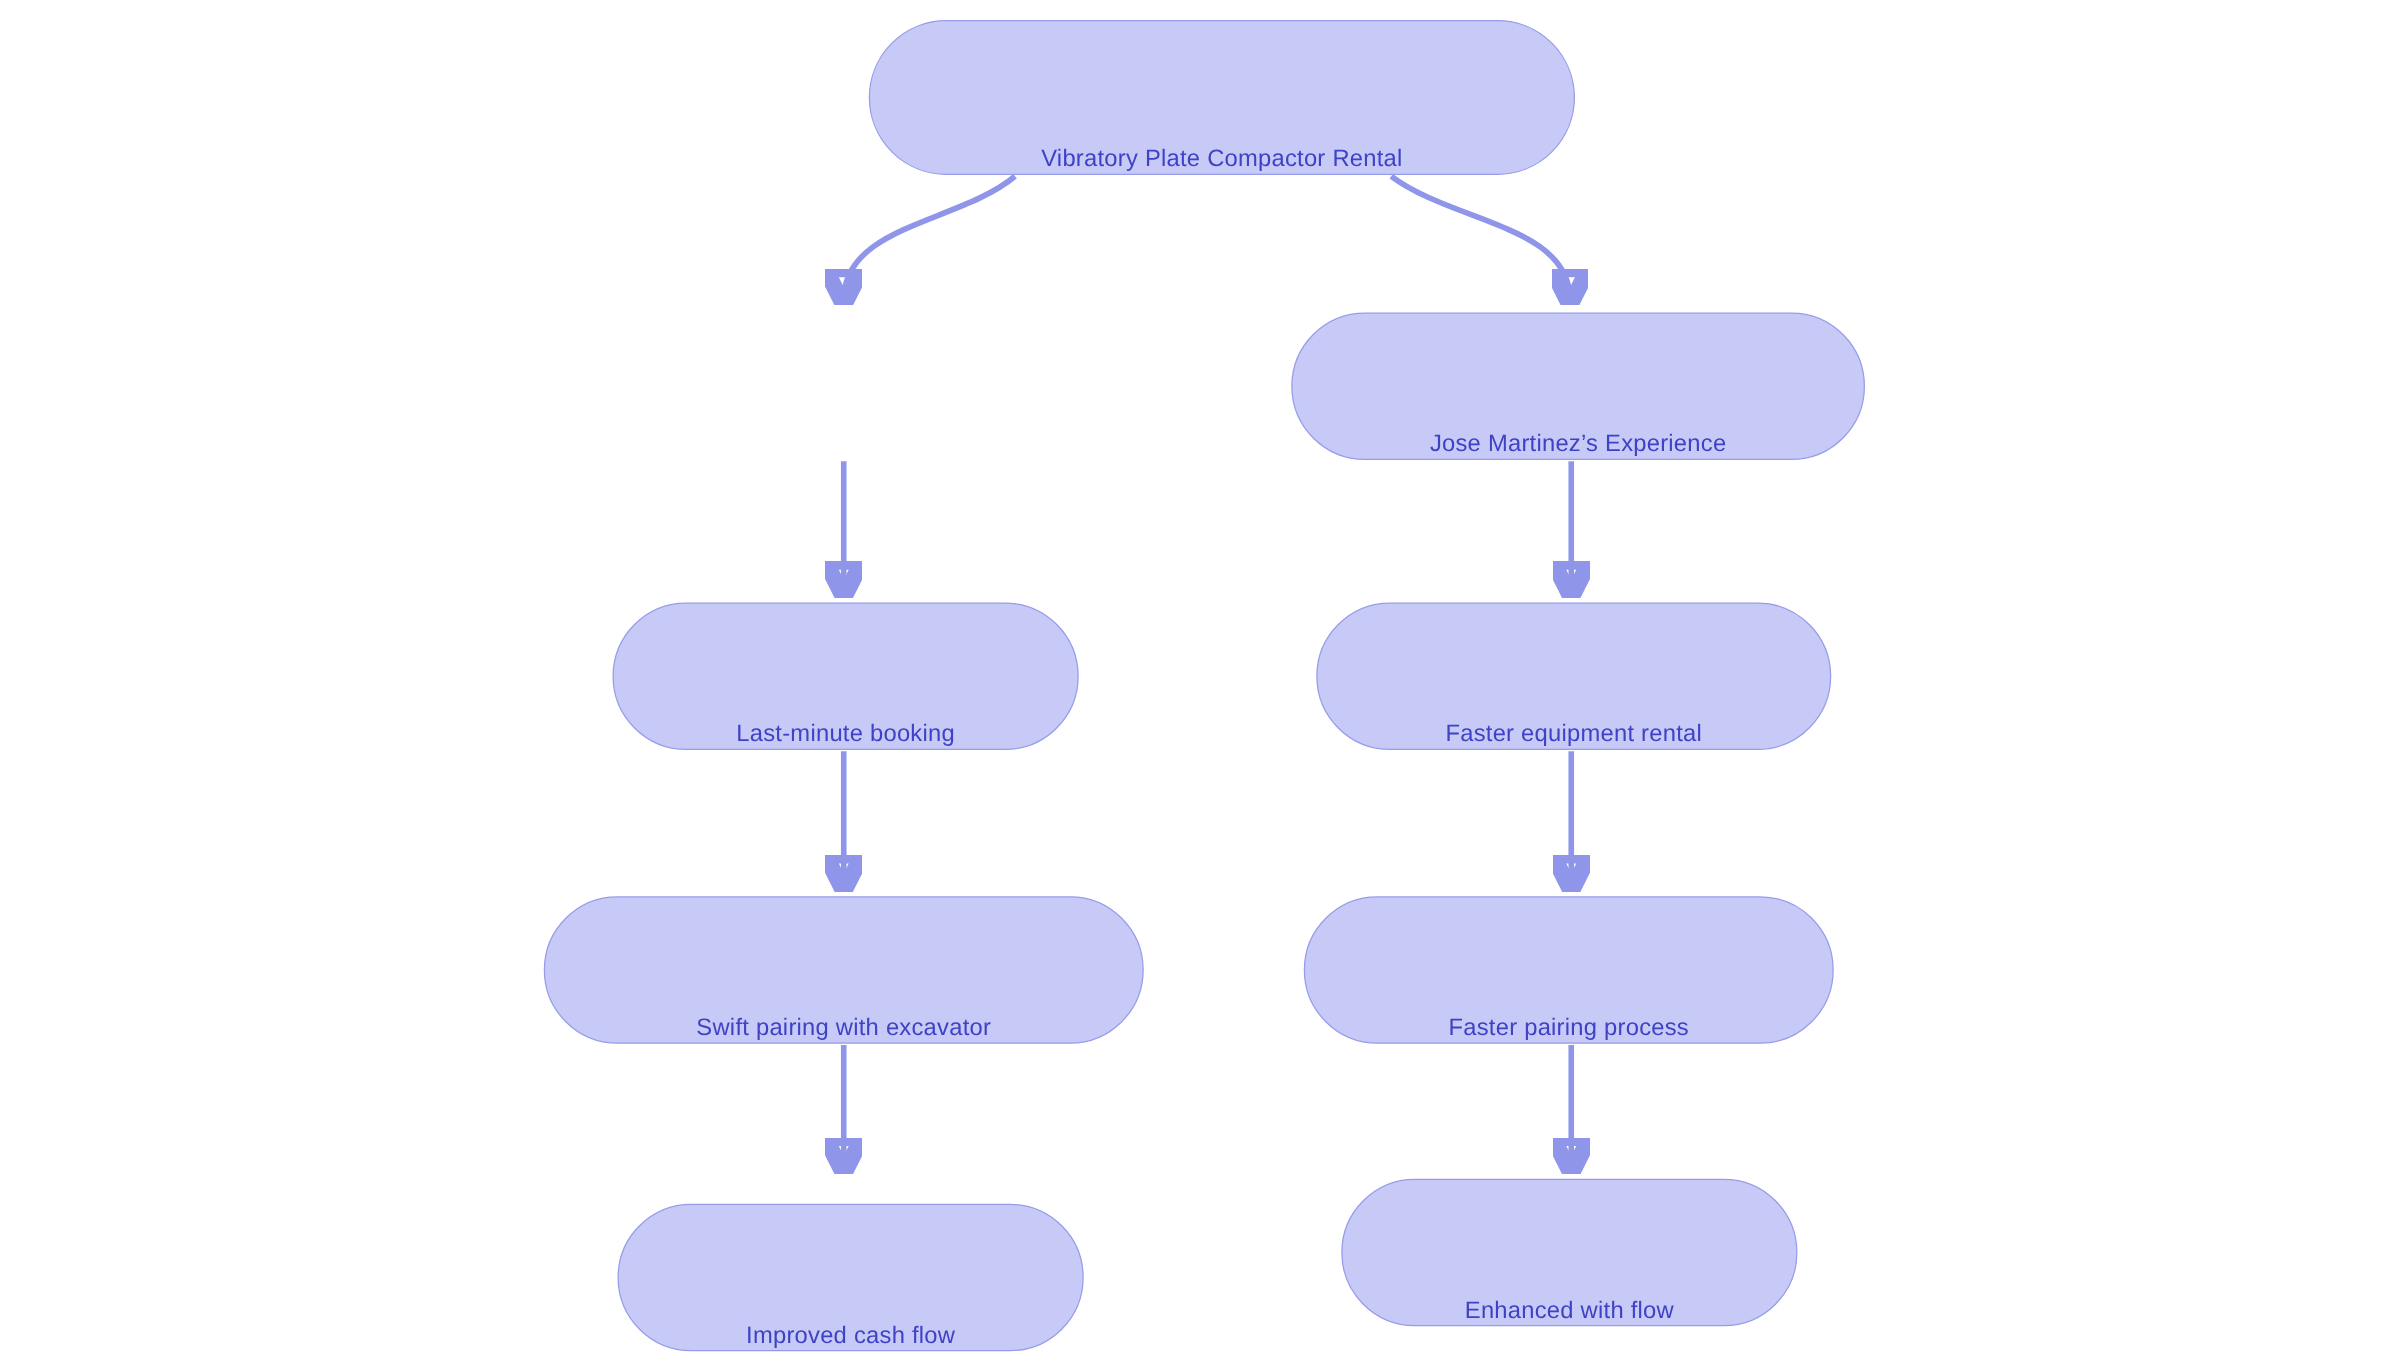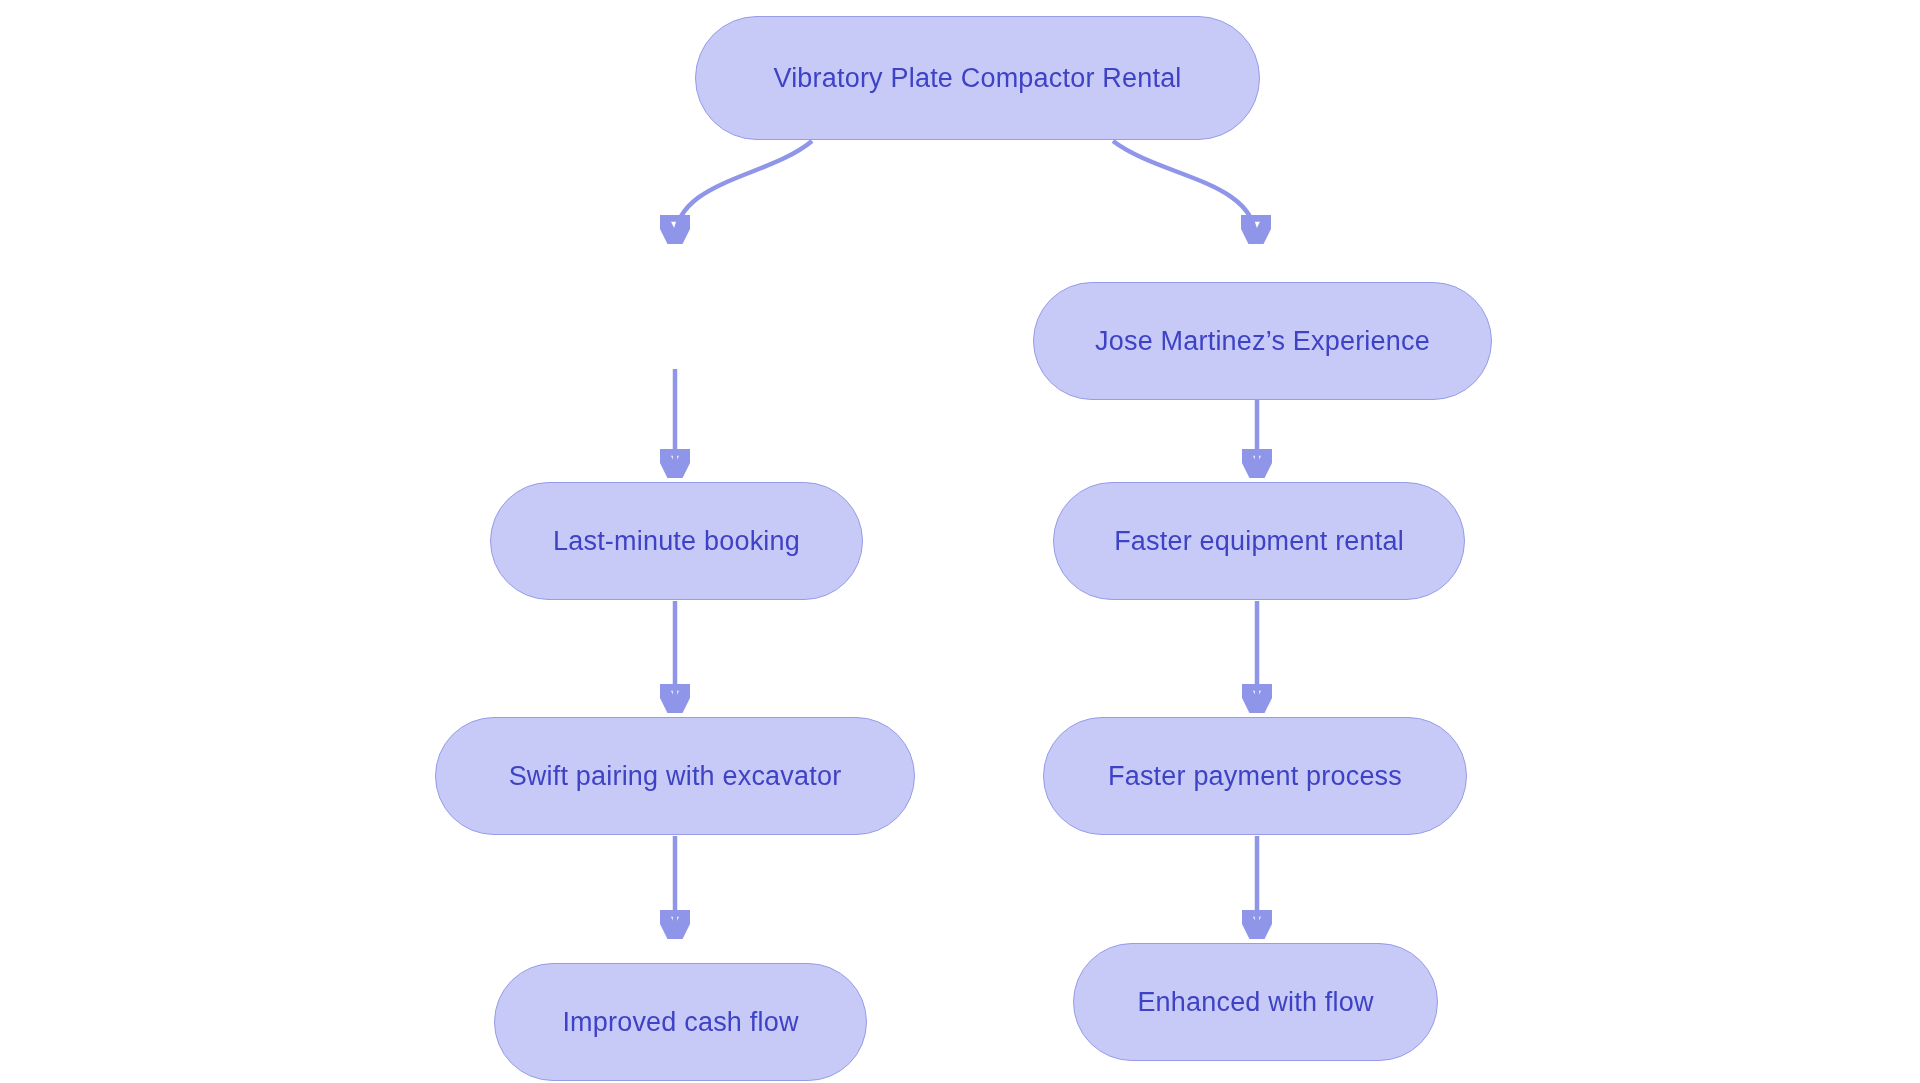--- a/index.html
+++ b/index.html
@@ -25,30 +25,30 @@
     width: 1920px; height: 1083px;
     pointer-events: none;
   }
   .edges path { stroke: var(--arrow); stroke-width: 4.5; fill: none; }
   .node {
     position: absolute;
     background: var(--node-fill);
     border: 1.5px solid var(--node-border);
     border-radius: 62px;
     display: flex;
-    align-items: center;
+    align-items: flex-end;
     justify-content: center;
     text-align: center;
     color: var(--text);
-    font-size: 27px;
+    font-size: 19px;
     letter-spacing: 0.2px;
   }
   .node-root      { left: 695px;  top: 16px;  width: 565px; height: 124px; }
   .node-mike      { left: 437px;  top: 250px; width: 478px; height: 118px; }
-  .node-jose      { left: 1033px; top: 250px; width: 459px; height: 118px; margin-top: 32px; }
+  .node-jose      { left: 1033px; top: 250px; width: 459px; height: 118px; }
   .node-booking   { left: 490px;  top: 482px; width: 373px; height: 118px; }
   .node-rental    { left: 1053px; top: 482px; width: 412px; height: 118px; }
   .node-pairing   { left: 435px;  top: 717px; width: 480px; height: 118px; }
   .node-payment   { left: 1043px; top: 717px; width: 424px; height: 118px; }
   .node-improved  { left: 494px;  top: 963px; width: 373px; height: 118px; }
   .node-enhanced  { left: 1073px; top: 943px; width: 365px; height: 118px; }
 </style>
 </head>
 <body>
 
@@ -85,21 +85,21 @@
 
   <div class="node node-rental">
     <span>Faster equipment rental</span>
   </div>
 
   <div class="node node-pairing">
     <span>Swift pairing with excavator</span>
   </div>
 
   <div class="node node-payment">
-    <span>Faster payment process</span>
+    <span>Faster pairing process</span>
   </div>
 
   <div class="node node-improved">
     <span>Improved cash flow</span>
   </div>
 
   <div class="node node-enhanced">
     <span>Enhanced with flow</span>
   </div>
 

